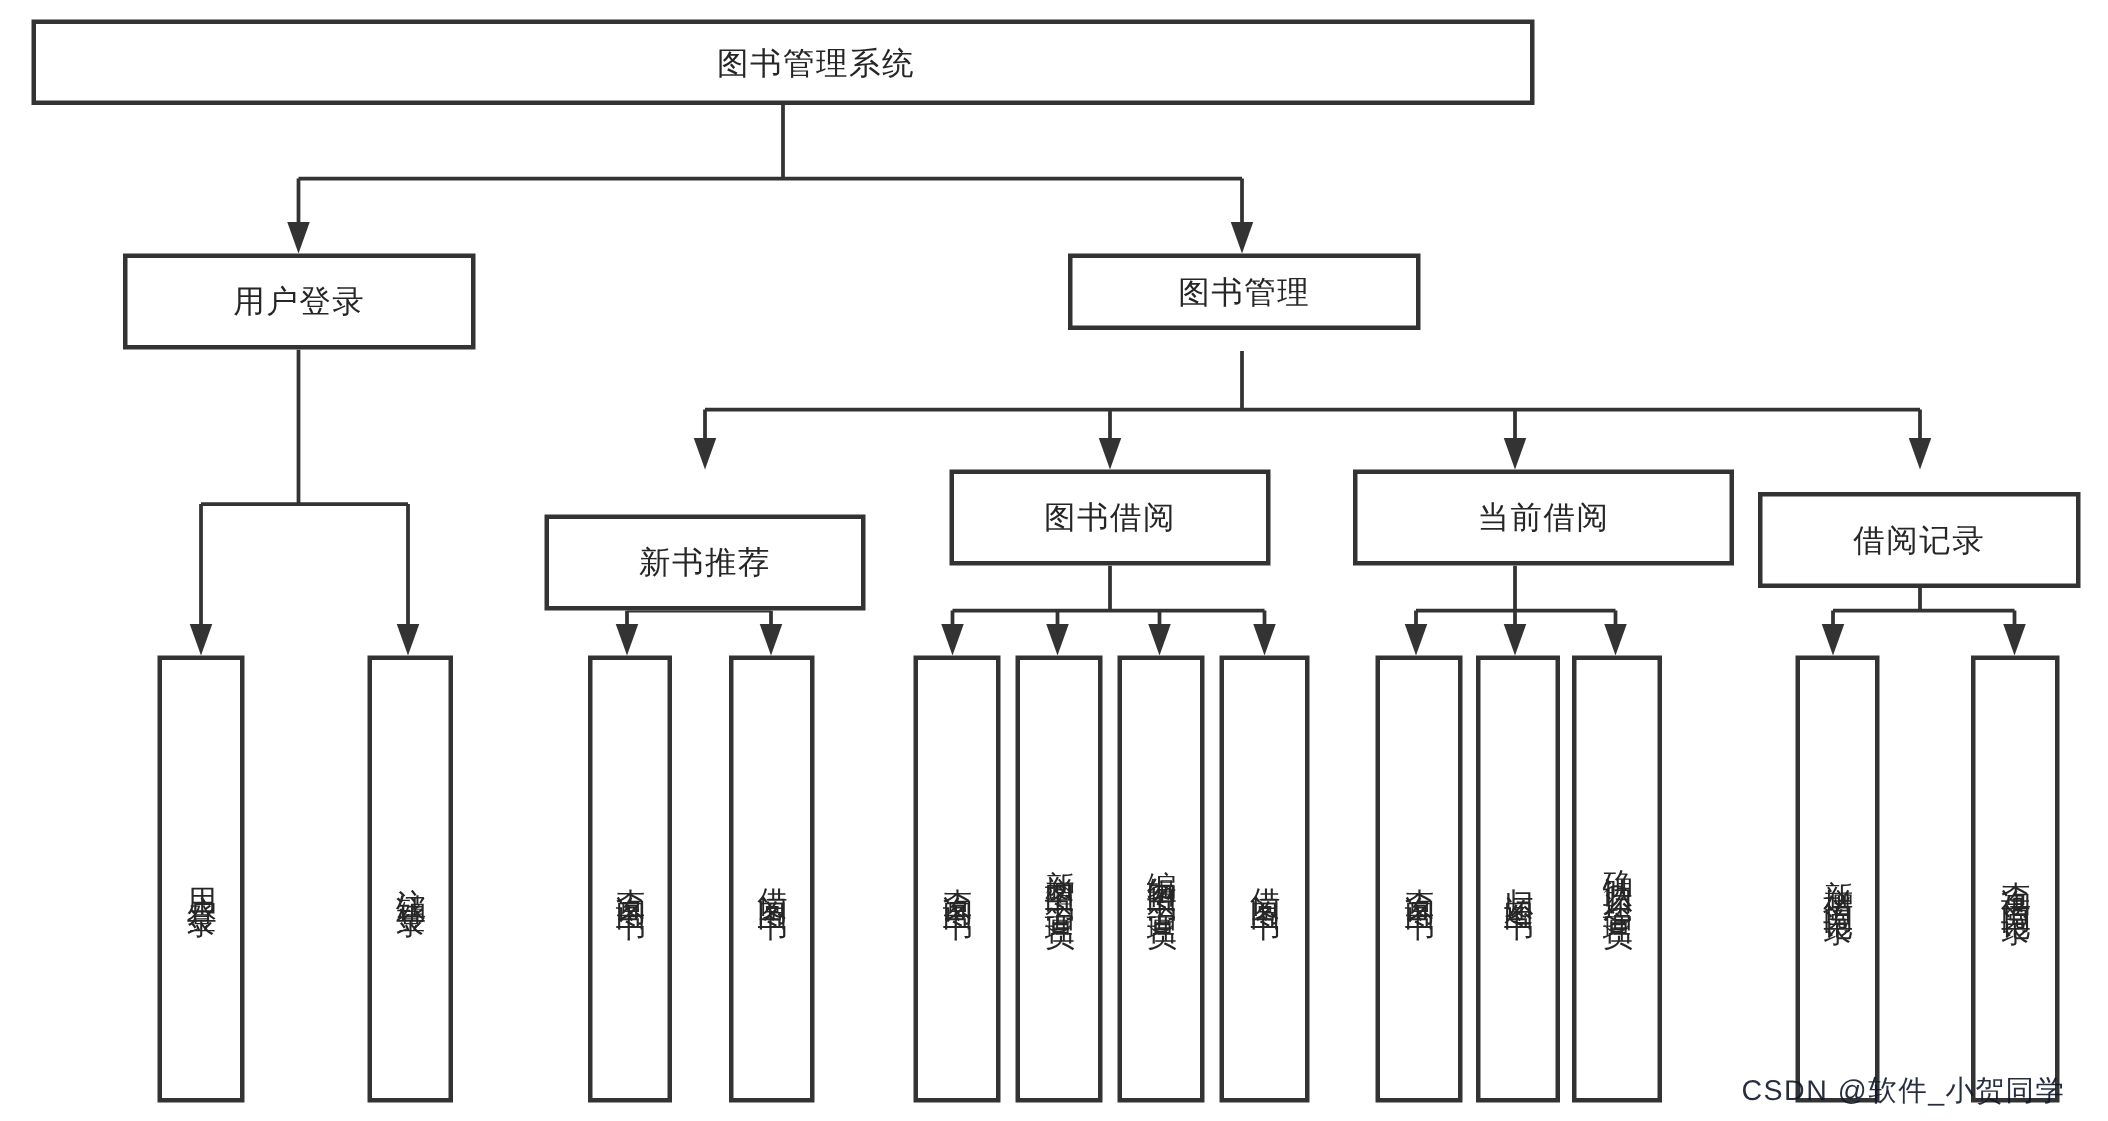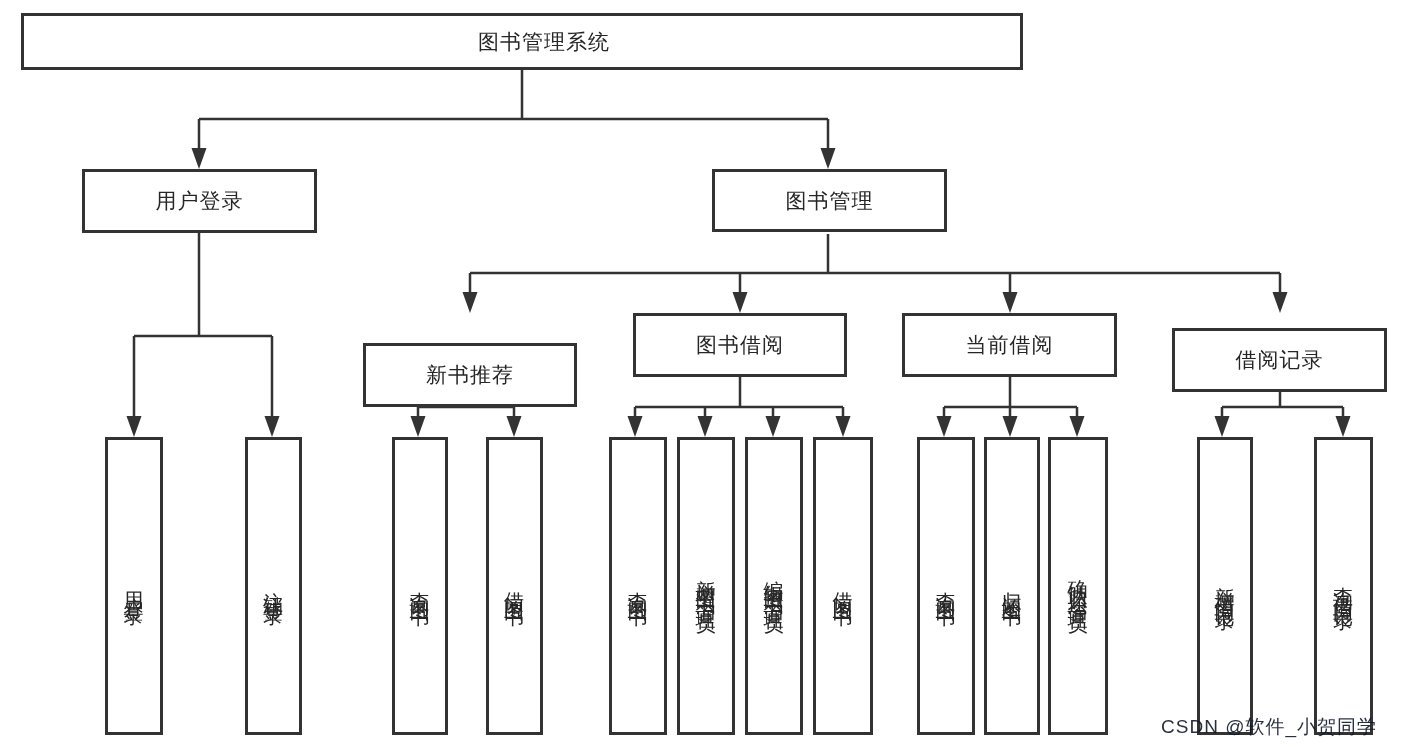--- a/index.html
+++ b/index.html
@@ -98,31 +98,31 @@
     </g>
   </svg>
 
   <div class="node hnode" style="left:21px; top:13px; width:1002px; height:57px;padding-left:44px;">
     <span>图书管理系统</span>
   </div>
 
   <div class="node hnode" style="left:82px; top:169px; width:235px; height:64px;">
     <span>用户登录</span>
   </div>
-  <div class="node hnode" style="left:712px; top:169px; width:235px; height:63px;">
+  <div class="node hnode" style="left:712px; top:169px; width:235px; height:51px;">
     <span>图书管理</span>
   </div>
 
   <div class="node hnode" style="left:363px; top:313px; width:214px; height:64px;margin-top:30px;">
     <span>新书推荐</span>
   </div>
   <div class="node hnode" style="left:633px; top:313px; width:214px; height:64px;">
     <span>图书借阅</span>
   </div>
-  <div class="node hnode" style="left:902px; top:313px; width:215px; height:64px;">
+  <div class="node hnode" style="left:902px; top:313px; width:254px; height:64px;">
     <span>当前借阅</span>
   </div>
   <div class="node hnode" style="left:1172px; top:313px; width:215px; height:64px;margin-top:15px;">
     <span>借阅记录</span>
   </div>
 
   <div class="node vnode" style="left:105px; top:437px; width:58px; height:298px;">
     <span>用户登录</span>
   </div>
   <div class="node vnode" style="left:245px; top:437px; width:57px; height:298px;">

